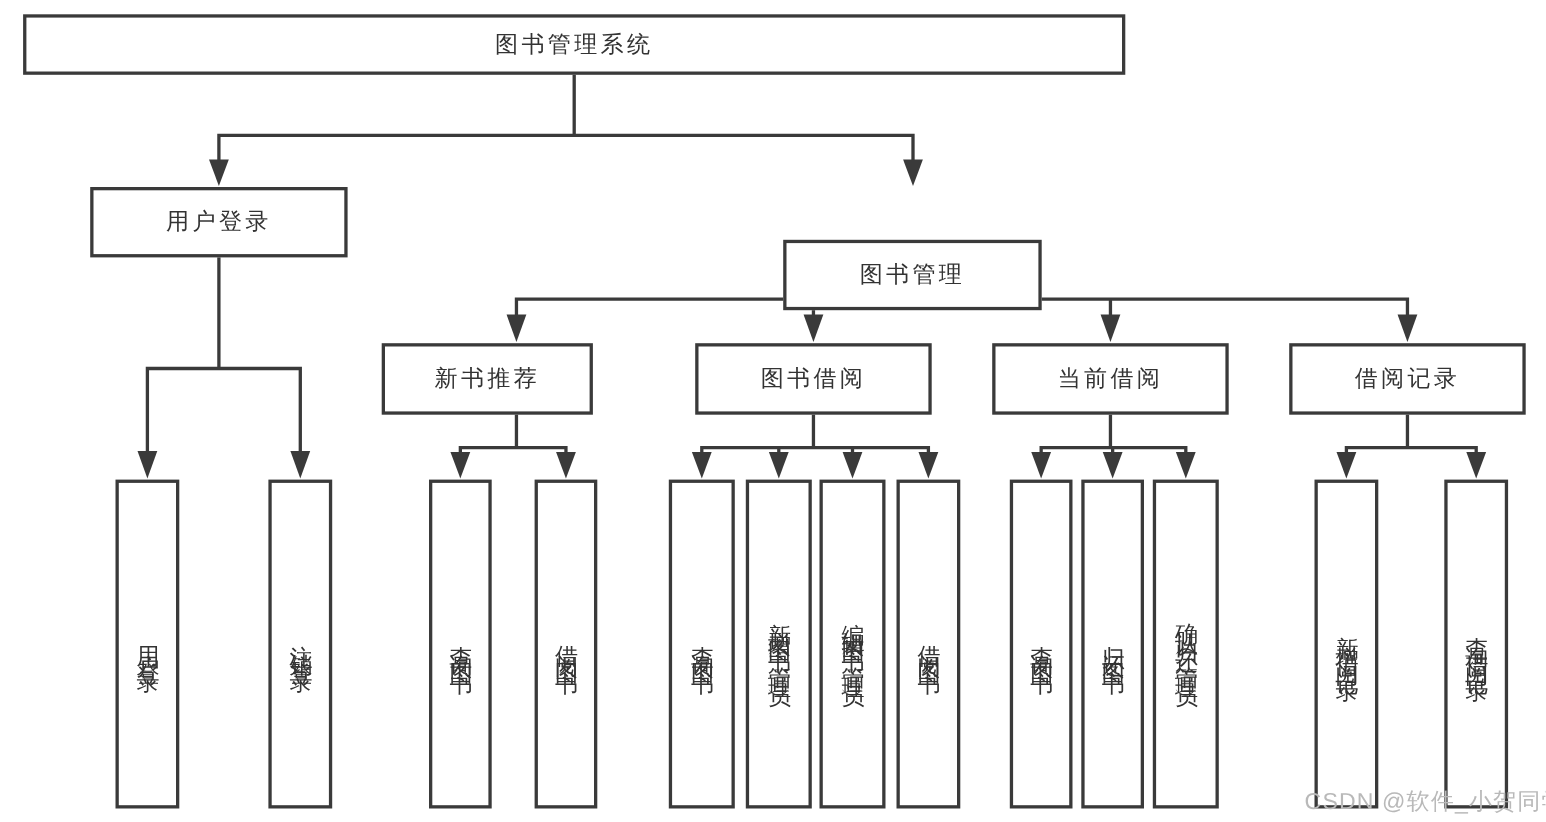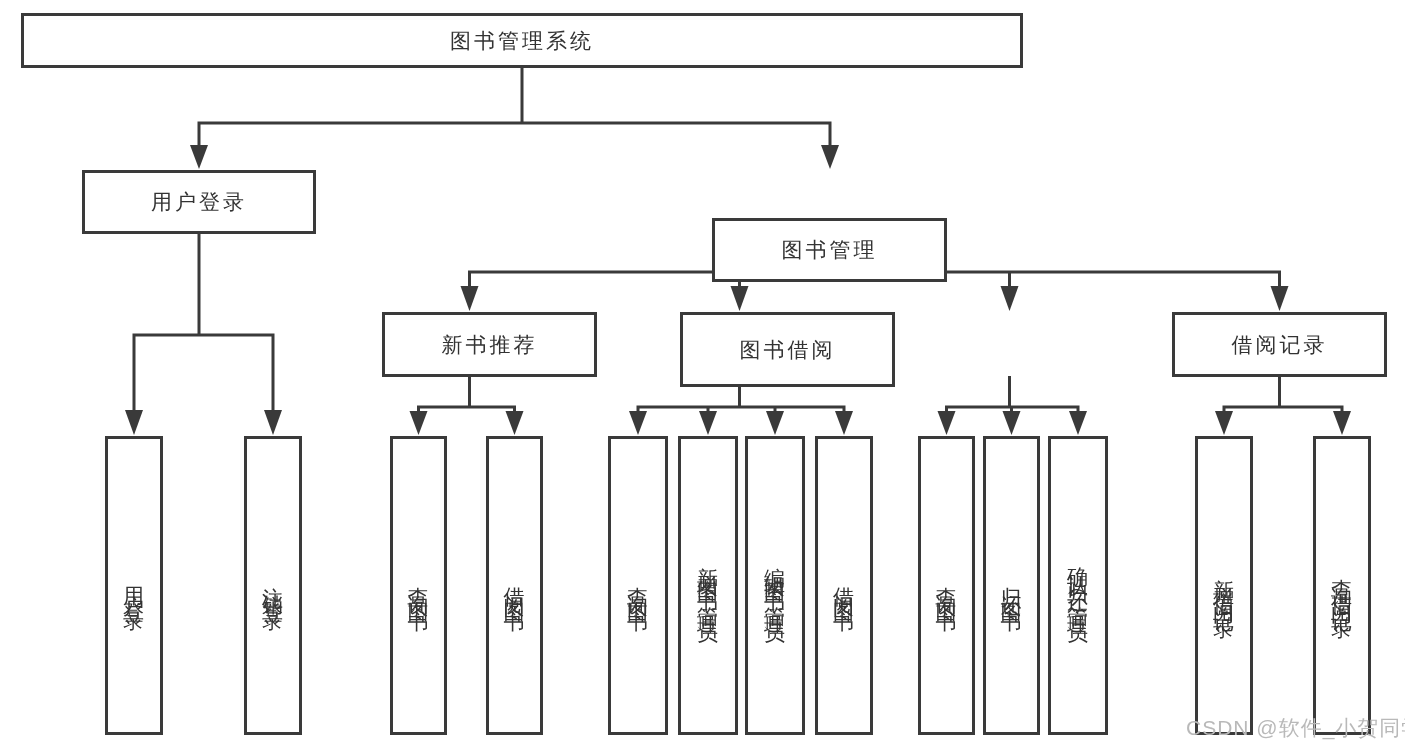--- a/index.html
+++ b/index.html
@@ -91,22 +91,23 @@
       <polygon points="1215,411 1233,411 1224,435"></polygon>
       <polygon points="1333,411 1351,411 1342,435"></polygon>
     </g>
   </svg>
 
   <div class="node h-node" style="left:21px;top:13px;width:1002px;height:55px;">图书管理系统</div>
 
   <div class="node h-node" style="left:82px;top:170px;width:234px;height:64px;">用户登录</div>
   <div class="node h-node" style="left:712px;top:170px;width:235px;height:64px;margin-top:48px;">图书管理</div>
 
-  <div class="node h-node" style="left:382px;top:312px;width:215px;height:65px;">新书推荐</div>
-  <div class="node h-node" style="left:632px;top:312px;width:215px;height:75px;margin-left:48px;">图书借阅</div>
+  <div class="node h-node" style="left:347px;top:312px;width:192px;height:65px;">新书推荐</div>
+  <div class="node h-node" style="left:632px;top:312px;width:215px;height:65px;">图书借阅</div>
+  <div class="node h-node" style="left:902px;top:312px;width:215px;height:65px;">当前借阅</div>
   <div class="node h-node" style="left:1172px;top:312px;width:215px;height:65px;">借阅记录</div>
 
   <div class="node v-node" style="left:105px;top:436px;width:58px;height:299px;">用户登录</div>
   <div class="node v-node" style="left:244px;top:436px;width:58px;height:299px;">注销登录</div>
 
   <div class="node v-node" style="left:390px;top:436px;width:57px;height:299px;">查询图书</div>
   <div class="node v-node" style="left:486px;top:436px;width:57px;height:299px;">借阅图书</div>
 
   <div class="node v-node" style="left:608px;top:436px;width:60px;height:299px;">查询图书</div>
   <div class="node v-node" style="left:678px;top:436px;width:60px;height:299px;">新增图书（管理员）</div>

